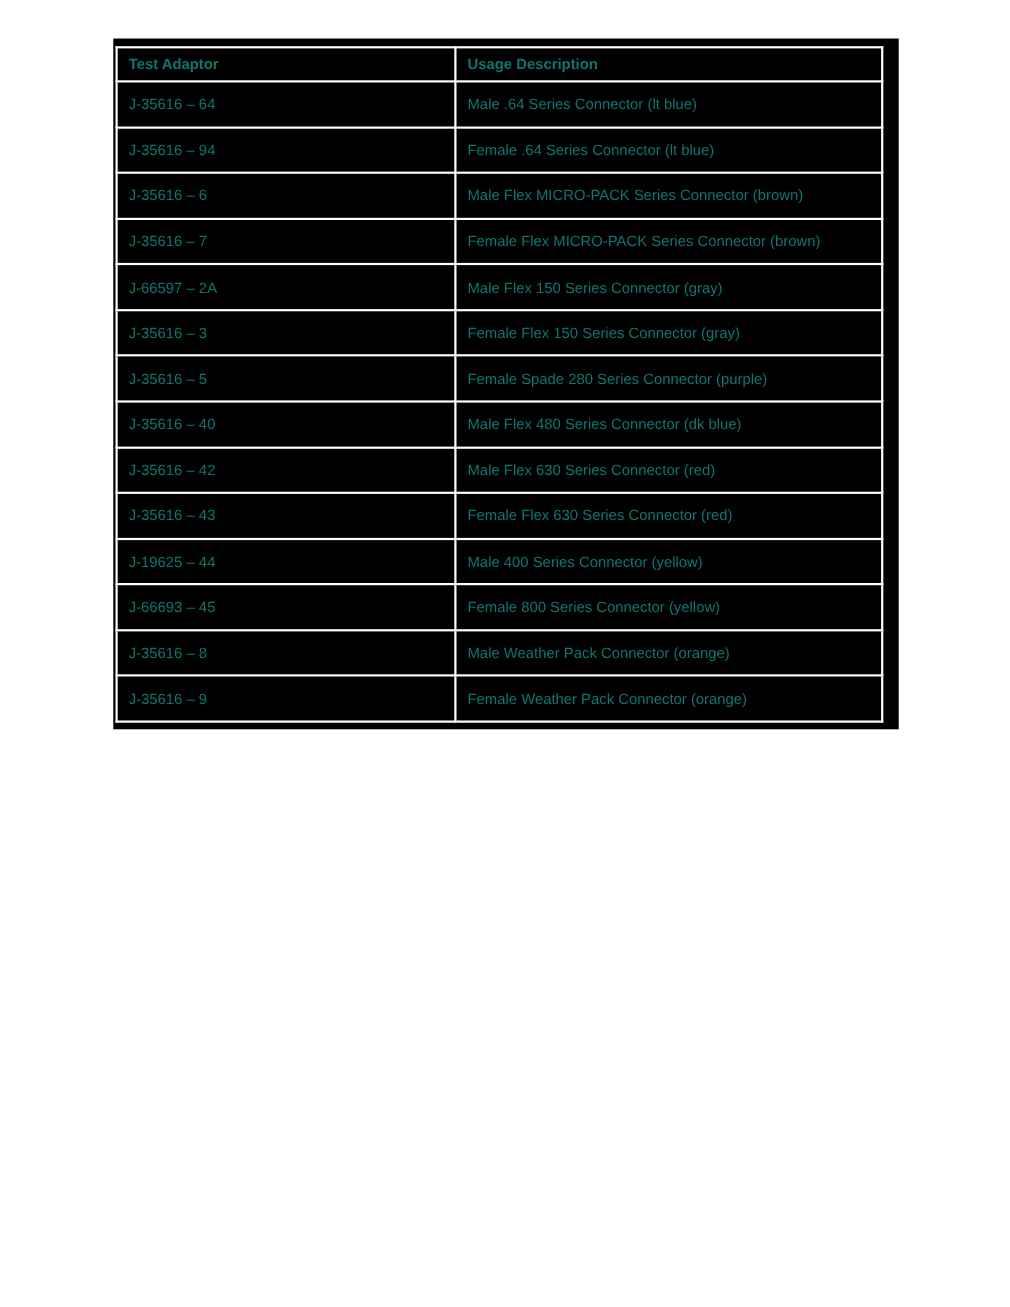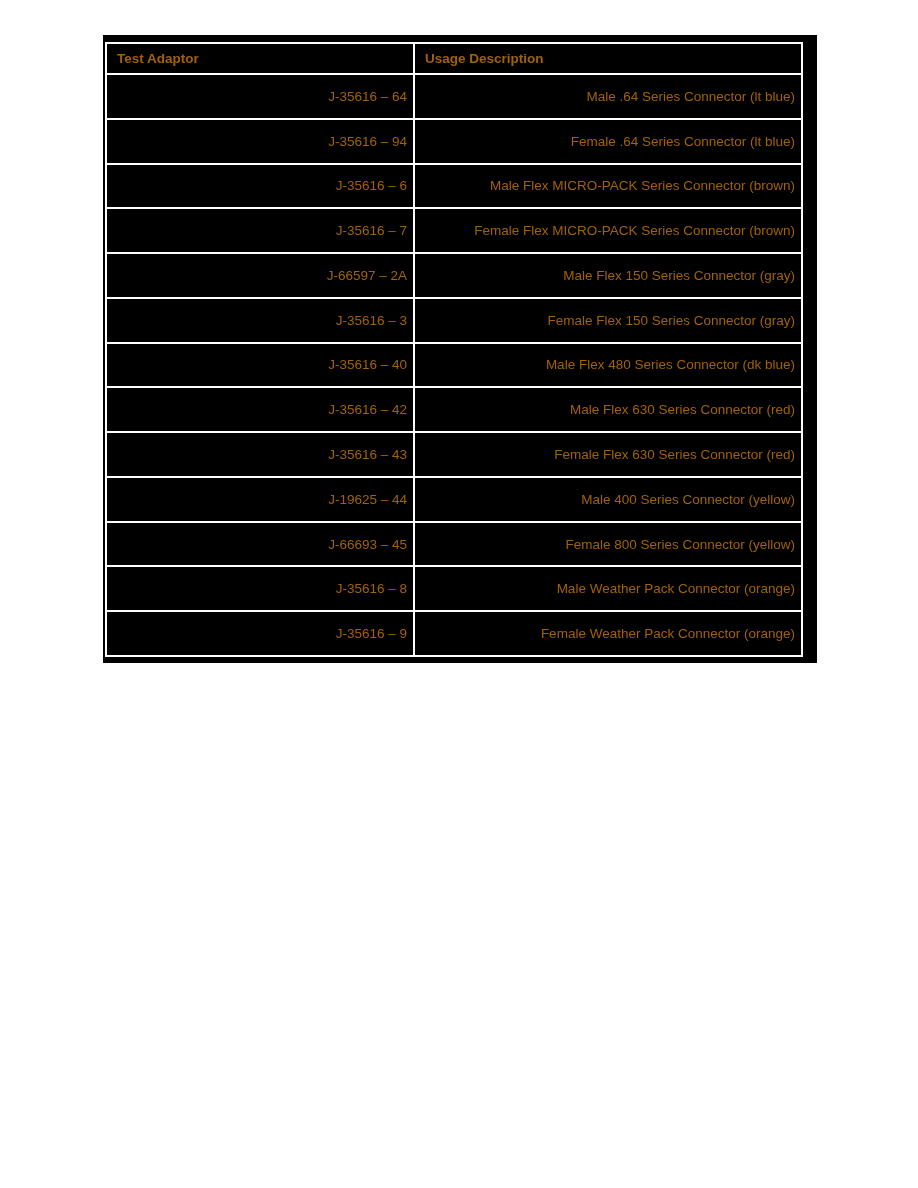--- a/index.html
+++ b/index.html
@@ -25,36 +25,35 @@
   table.adaptor-table {
     width: 698px; height: 615px;
     border-collapse: collapse;
     table-layout: fixed;
   }
   table.adaptor-table col.c1 { width: 308px; }
   table.adaptor-table th,
   table.adaptor-table td {
     border: 2px solid #ffffff;
     background: #000000;
-    color: #a16207;
+    color: #0f766e;
     font-size: 13.5px;
     text-align: left;
     vertical-align: middle;
     padding: 0 6px 0 10px;
     white-space: nowrap;
     overflow: hidden;
   }
   table.adaptor-table th {
     font-weight: bold;
     height: 31px;
   }
   table.adaptor-table td {
     font-weight: normal;
     height: 34px;
-    text-align: right;
   }
 </style>
 </head>
 <body>
 
 <div class="page">
   <div class="table-container">
     <table class="adaptor-table">
       <colgroup>
         <col class="c1">
@@ -85,20 +84,24 @@
           </tr>
           <tr>
             <td>J-66597 – 2A</td>
             <td>Male Flex 150 Series Connector (gray)</td>
           </tr>
           <tr>
             <td>J-35616 – 3</td>
             <td>Female Flex 150 Series Connector (gray)</td>
           </tr>
           <tr>
+            <td>J-35616 – 5</td>
+            <td>Female Spade 280 Series Connector (purple)</td>
+          </tr>
+          <tr>
             <td>J-35616 – 40</td>
             <td>Male Flex 480 Series Connector (dk blue)</td>
           </tr>
           <tr>
             <td>J-35616 – 42</td>
             <td>Male Flex 630 Series Connector (red)</td>
           </tr>
           <tr>
             <td>J-35616 – 43</td>
             <td>Female Flex 630 Series Connector (red)</td>

